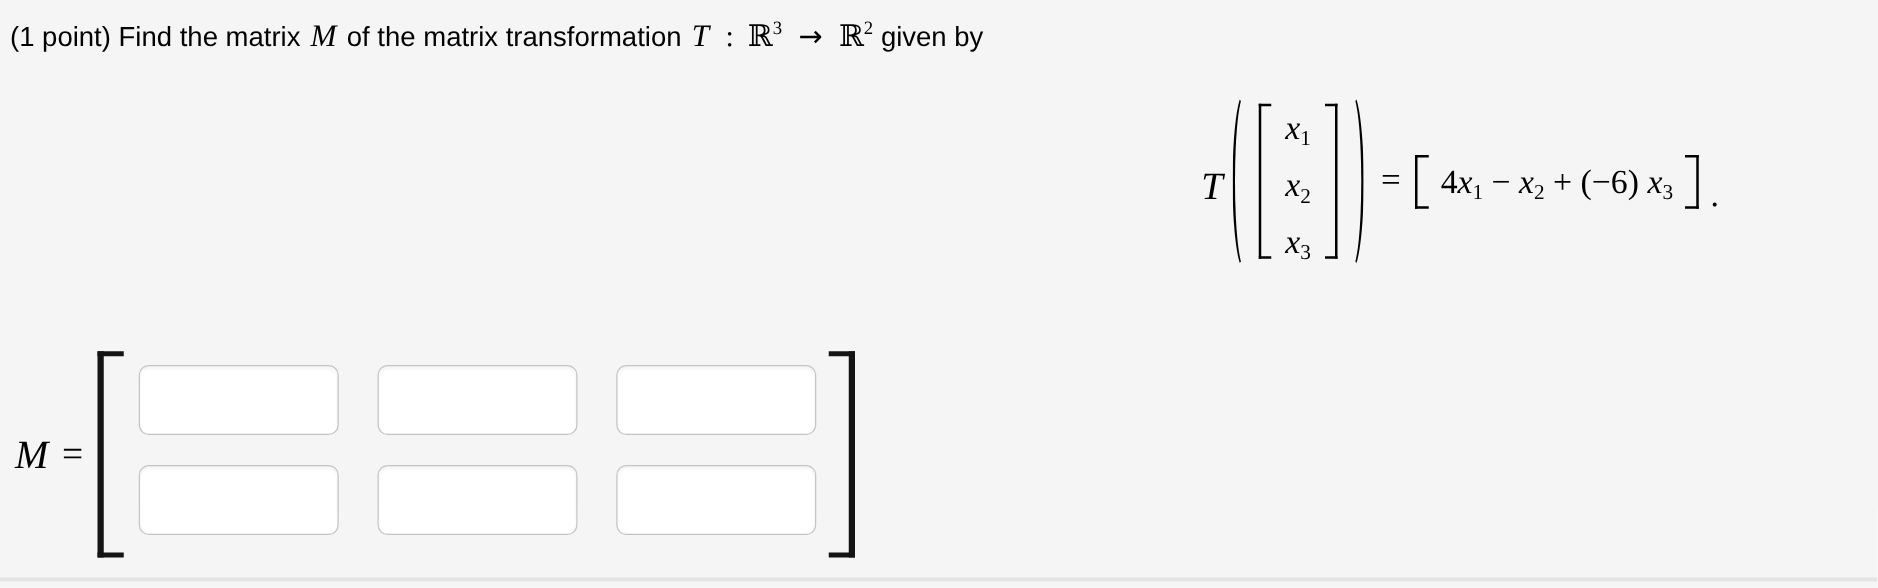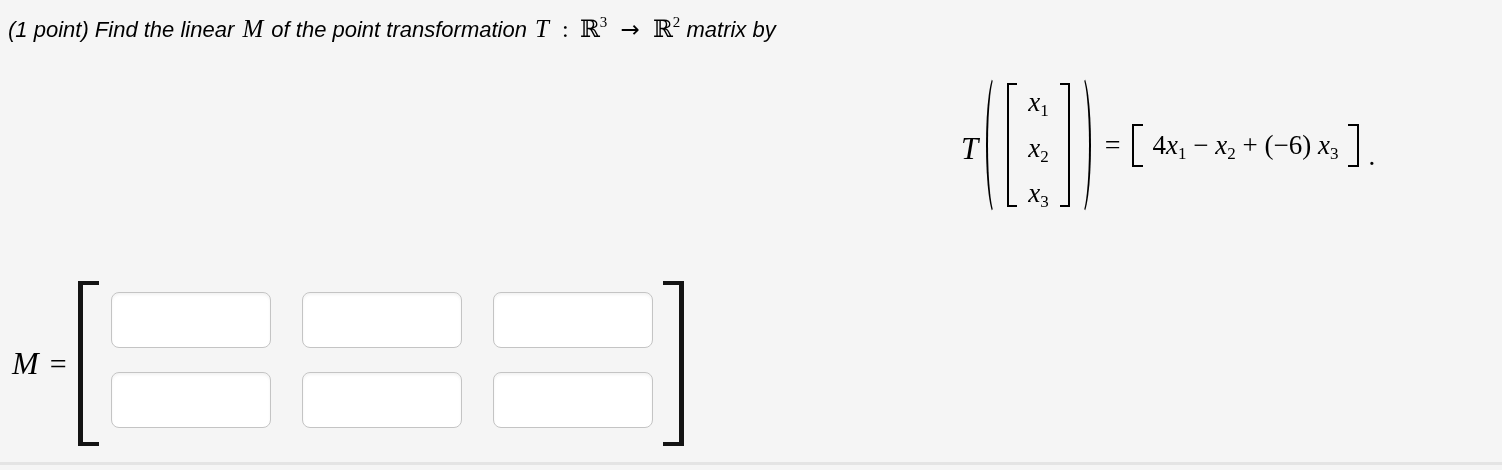--- a/index.html
+++ b/index.html
@@ -16,21 +16,21 @@
   
   .header {
     position: absolute;
     left: 8px;
     top: 12px;
     white-space: nowrap;
     font-size: 22px;
     line-height: 34px;
     color: #000;
   }
-  .sans { font-family: "Liberation Sans", sans-serif; font-style: italic; }
+  .sans { font-family: "Liberation Sans", sans-serif; }
   .mi {
     font-family: "Liberation Serif", serif;
     font-style: italic;
     font-size: 25px;
     padding: 0 2px;
   }
   .mcolon {
     font-family: "Liberation Serif", serif;
     font-size: 24px;
     margin: 0 5px;
@@ -173,29 +173,29 @@
     background: #e4e4e4;
   }
 </style>
 </head>
 <body>
 
 <div id="page">
 
   <div class="header">
     <span class="sans">(1 point)</span>
-    <span class="sans">Find the linear</span>
+    <span class="sans">Find the matrix</span>
     <span class="mi">M</span>
-    <span class="sans">of the point transformation</span>
+    <span class="sans">of the matrix transformation</span>
     <span class="mi">T</span>
     <span class="mcolon">:</span>
     <span class="bb">ℝ</span><span class="bb-sup">3</span>
     <span class="marrow">→</span>
     <span class="bb">ℝ</span><span class="bb-sup">2</span>
-    <span class="sans">matrix by</span>
+    <span class="sans">given by</span>
   </div>
 
   <div class="equation">
     <span class="t-label">T</span>
     <div class="paren paren-l"></div>
     <div class="vec">
       <div class="vbrk vbrk-l"></div>
       <div class="vcol">
         <span class="math"><span class="var">x</span><sub>1</sub></span>
         <span class="math"><span class="var">x</span><sub>2</sub></span>

